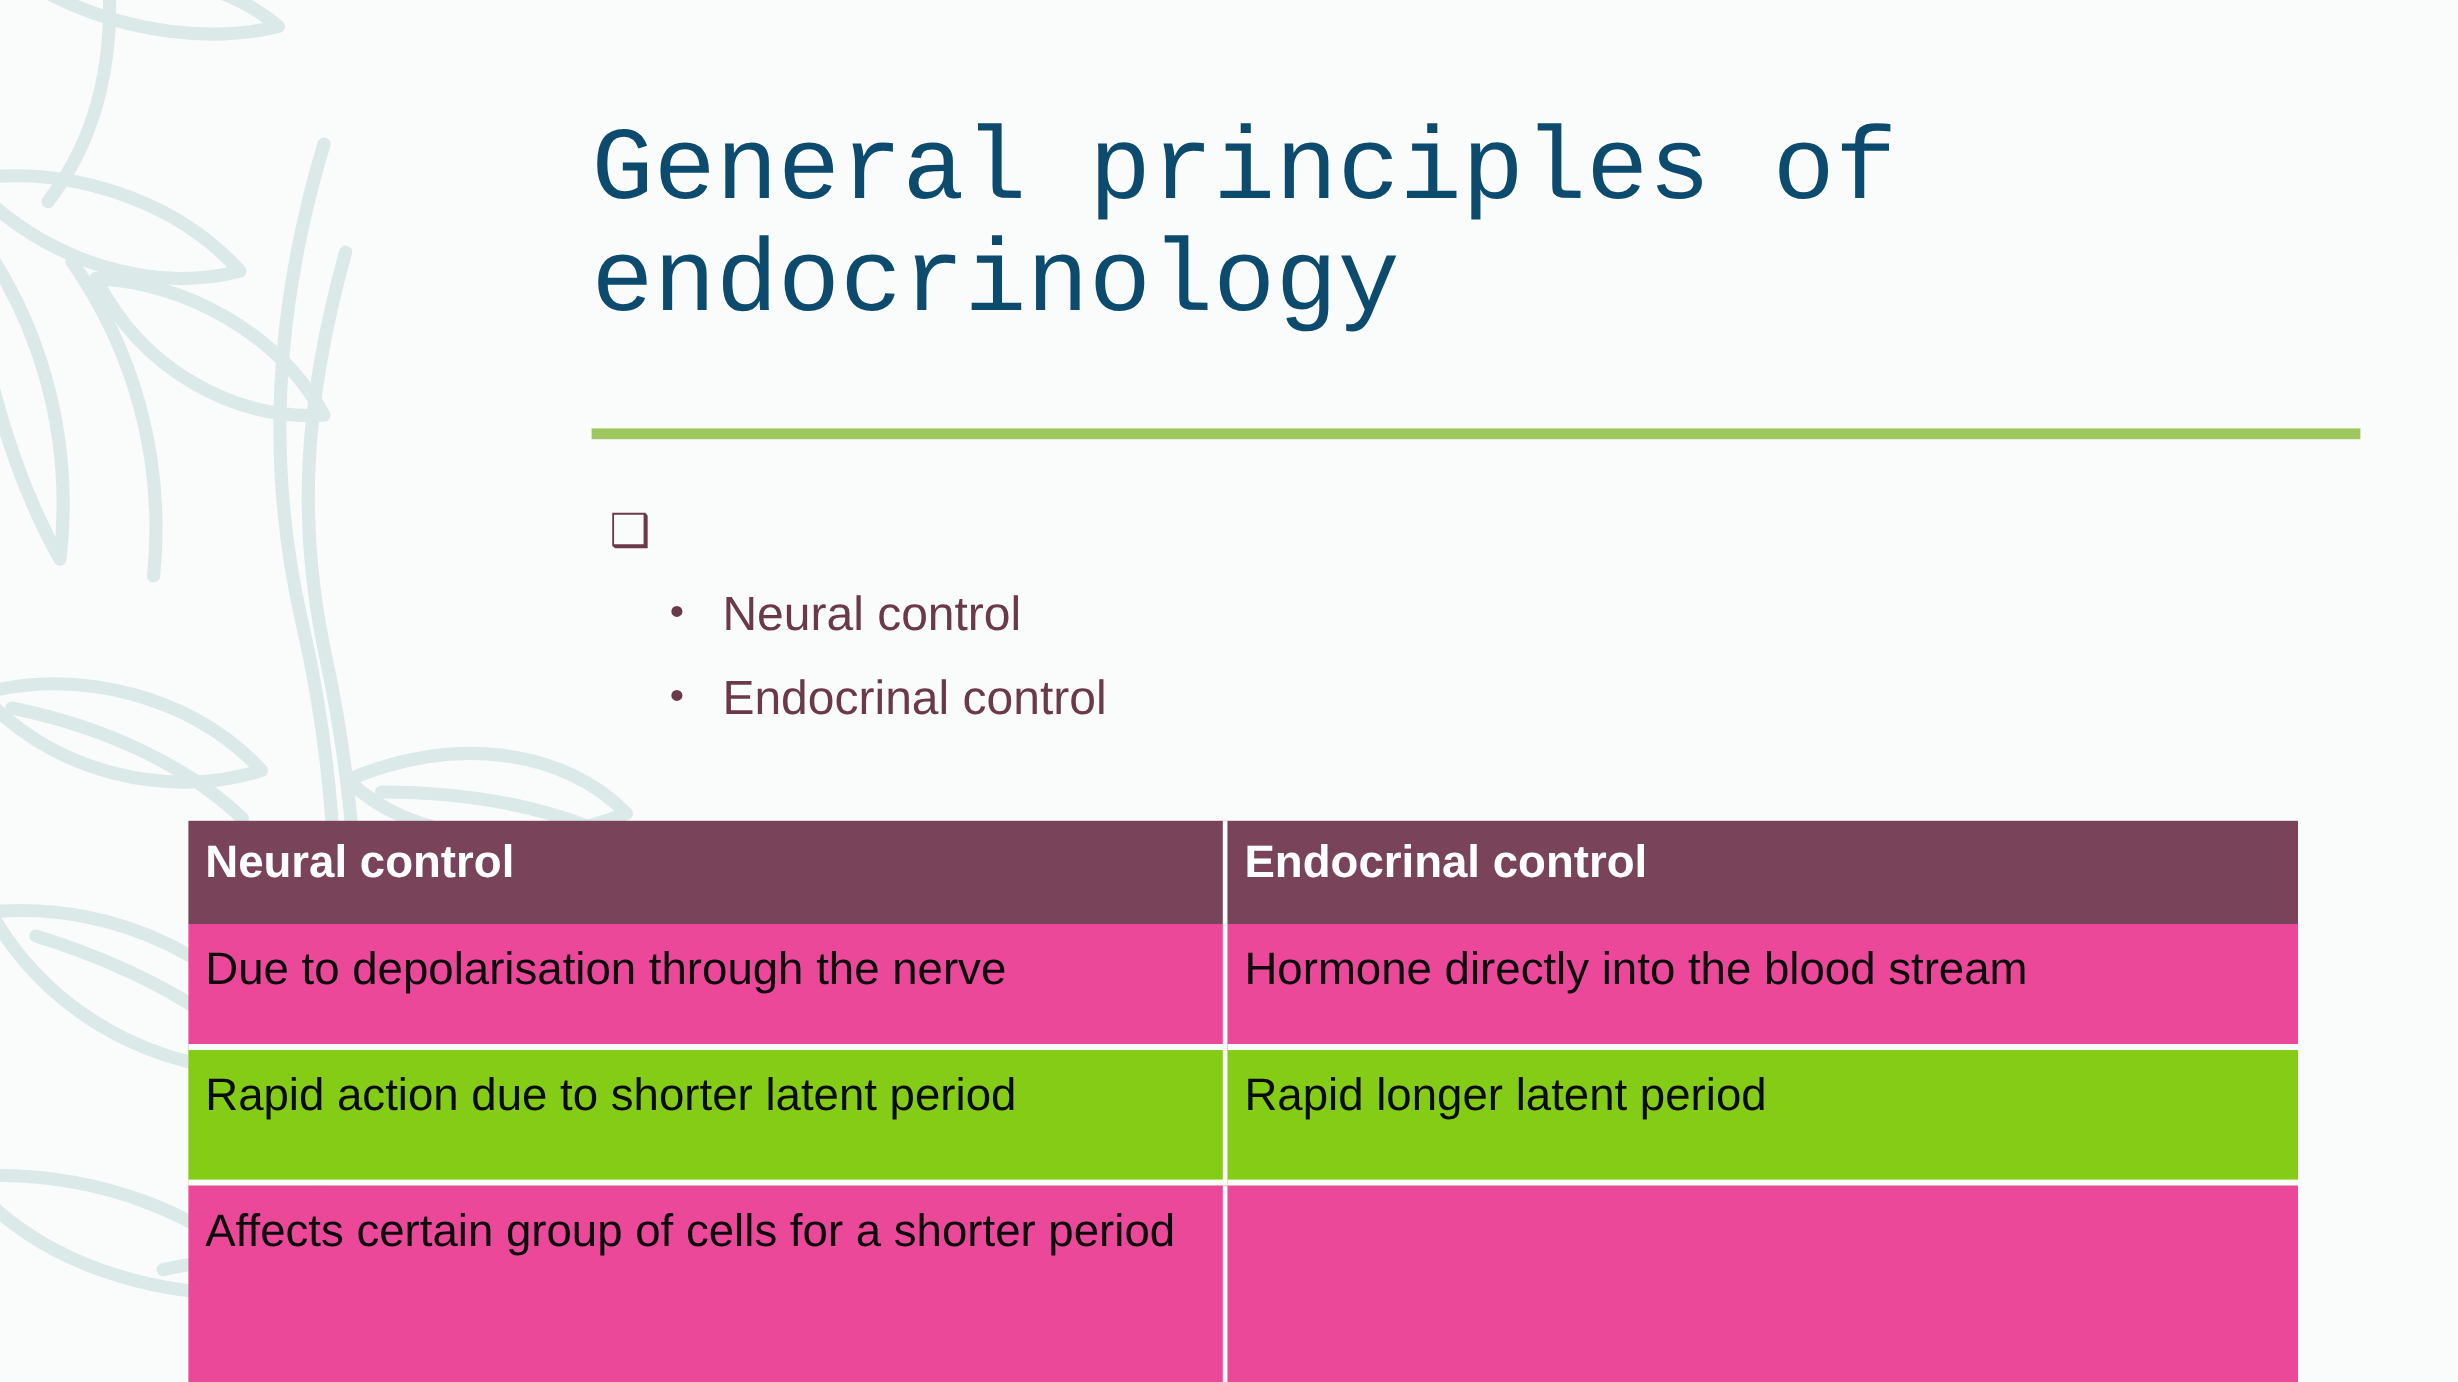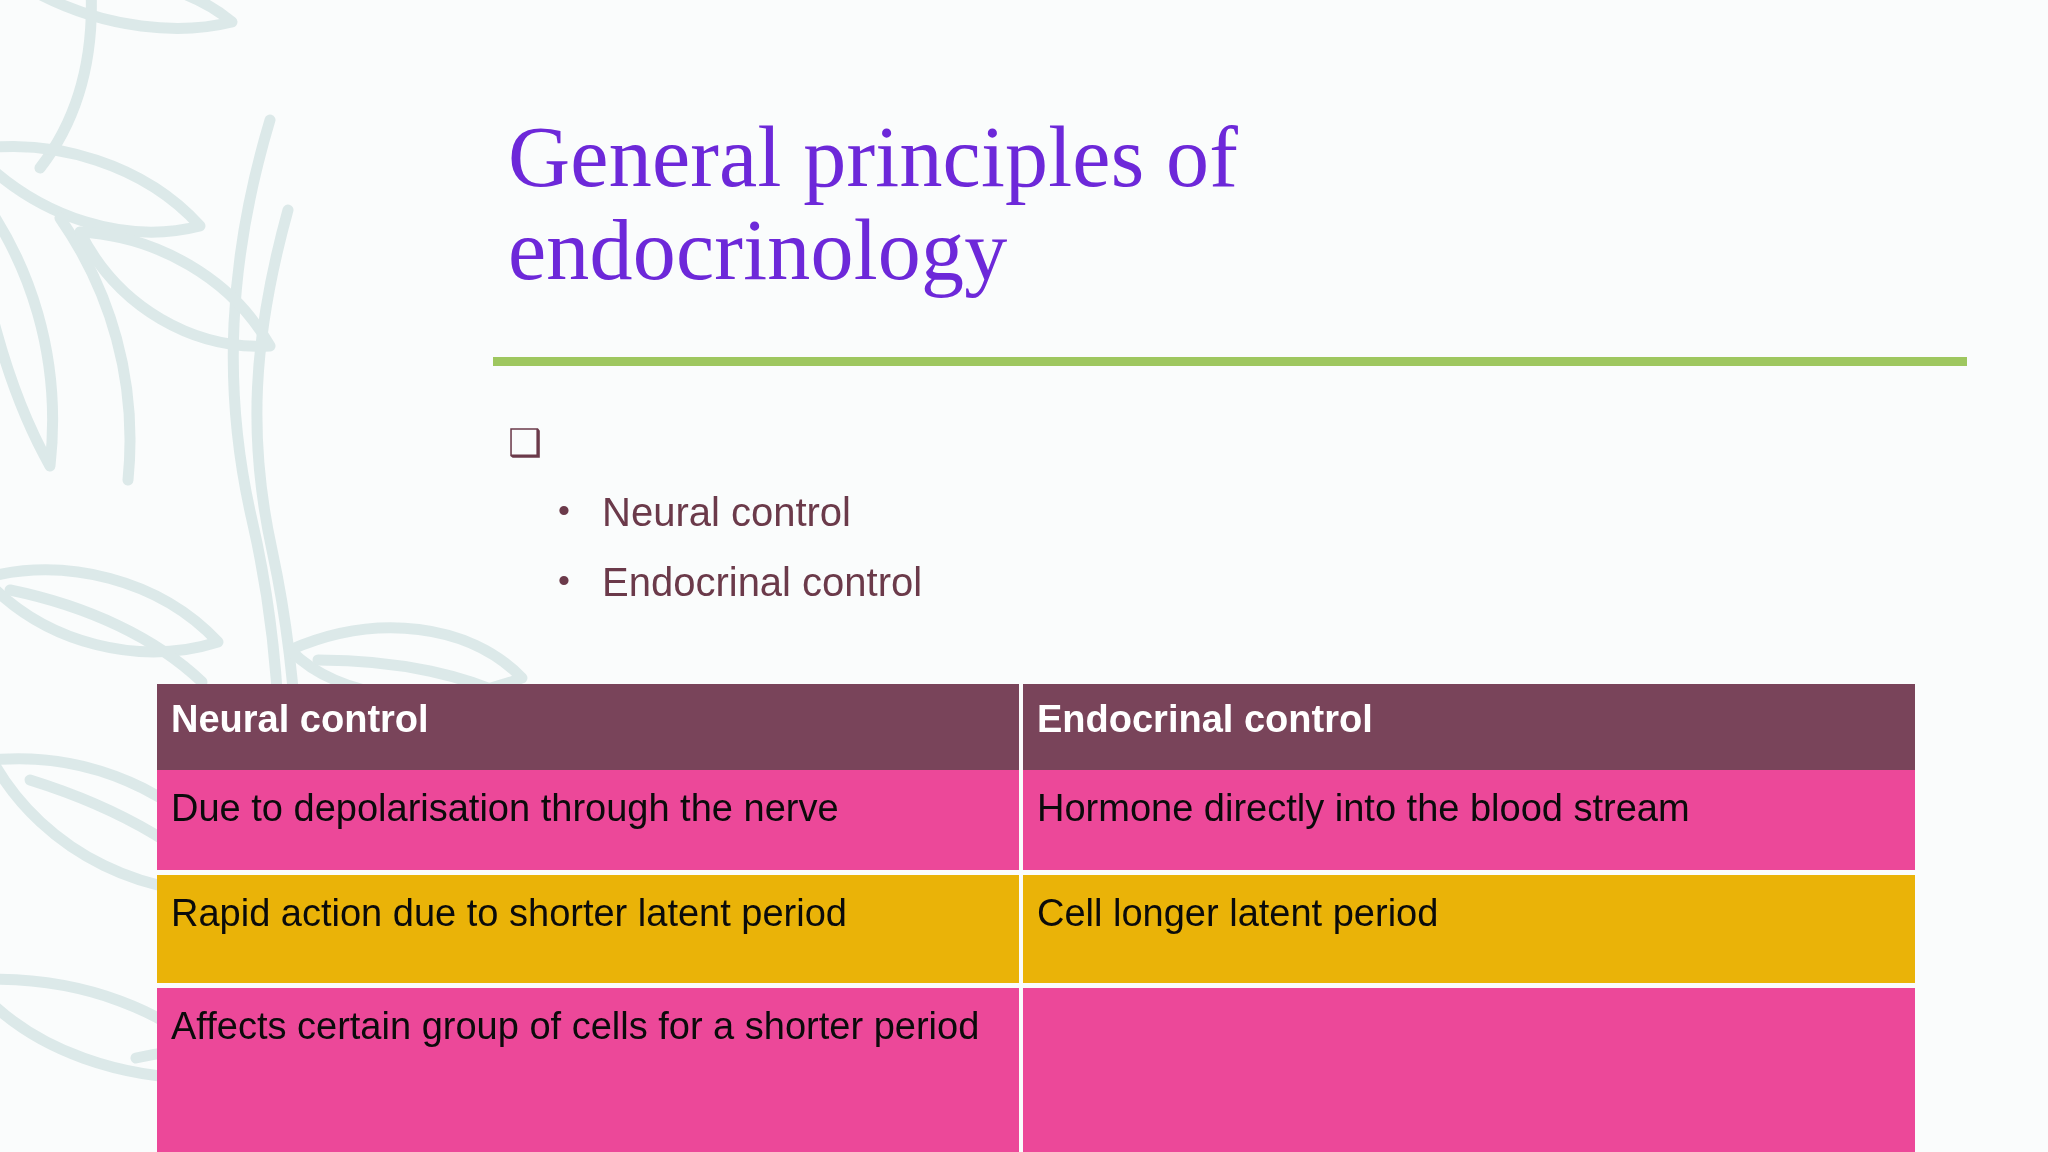--- a/index.html
+++ b/index.html
@@ -27,27 +27,27 @@
   }
 
   
   #title-block {
     position: absolute;
     left: 492px;
     top: 95px;
     width: 1480px;
   }
   #slide-title {
-    font-family: Liberation Serif, serif;
+    font-family: Liberation Mono, monospace;
     font-size: 86px;
     line-height: 1.08;
-    color: #6d28d9;
+    color: #0c4a6e;
     font-weight: 400;
     letter-spacing: 0.2px;
-    margin: 16px;
+    margin: 1px;
     white-space: pre-line;
   }
 
   
   #title-rule {
     position: absolute;
     left: 493px;
     top: 357px;
     width: 1474px;
     height: 9px;
@@ -128,21 +128,21 @@
   #compare-table tbody td {
     color: #0b0b0b;
     font-size: 38px;
     line-height: 1.3;
     border-right: 4px solid #fafcfc;
     border-bottom: 5px solid #fafcfc;
   }
   #compare-table tbody td:last-child { border-right: none; margin-left: 24px; }
 
   tr.band-a td { background: #ec4899; }
-  tr.band-b td { background: #eab308; }
+  tr.band-b td { background: #84cc16; }
 
   tr.r1 td { height: 72px; }
   tr.r2 td { height: 80px; }
   tr.r3 td { height: 160px; }
 </style>
 </head>
 <body>
 
 <div id="slide">
 
@@ -207,21 +207,21 @@
         <th>Endocrinal control</th>
       </tr>
     </thead>
     <tbody>
       <tr class="band-a r1">
         <td>Due to depolarisation through the nerve</td>
         <td>Hormone directly into the blood stream</td>
       </tr>
       <tr class="band-b r2">
         <td>Rapid action due to shorter latent period</td>
-        <td>Cell longer latent period</td>
+        <td>Rapid longer latent period</td>
       </tr>
       <tr class="band-a r3">
         <td>Affects certain group of cells for a shorter period</td>
         <td></td>
       </tr>
     </tbody>
   </table>
 
 </div>
 

